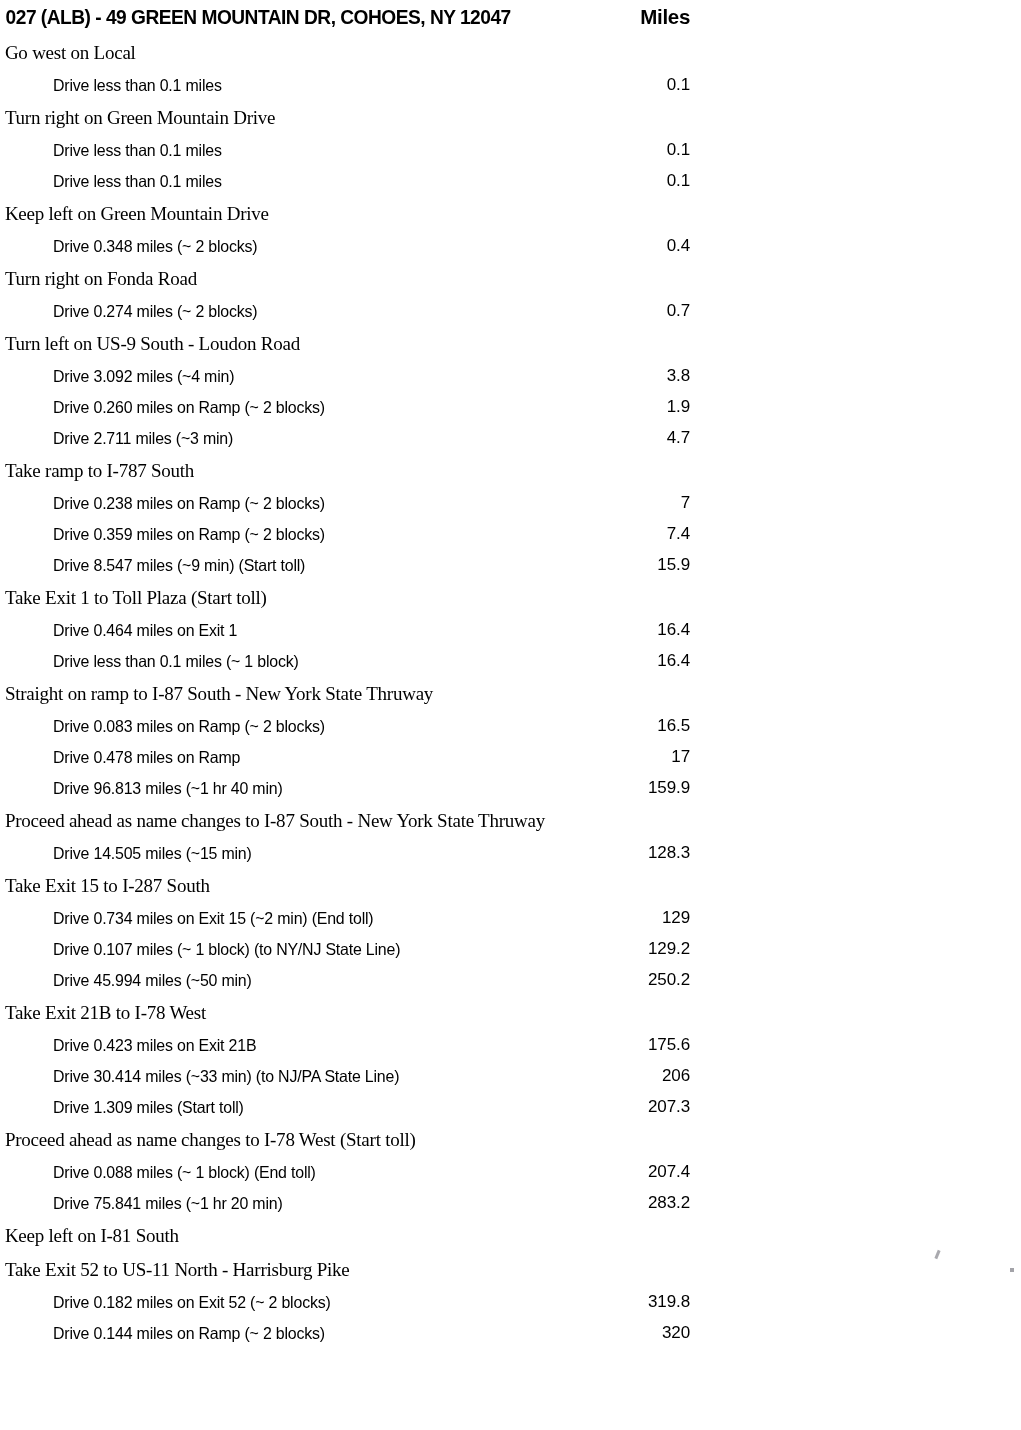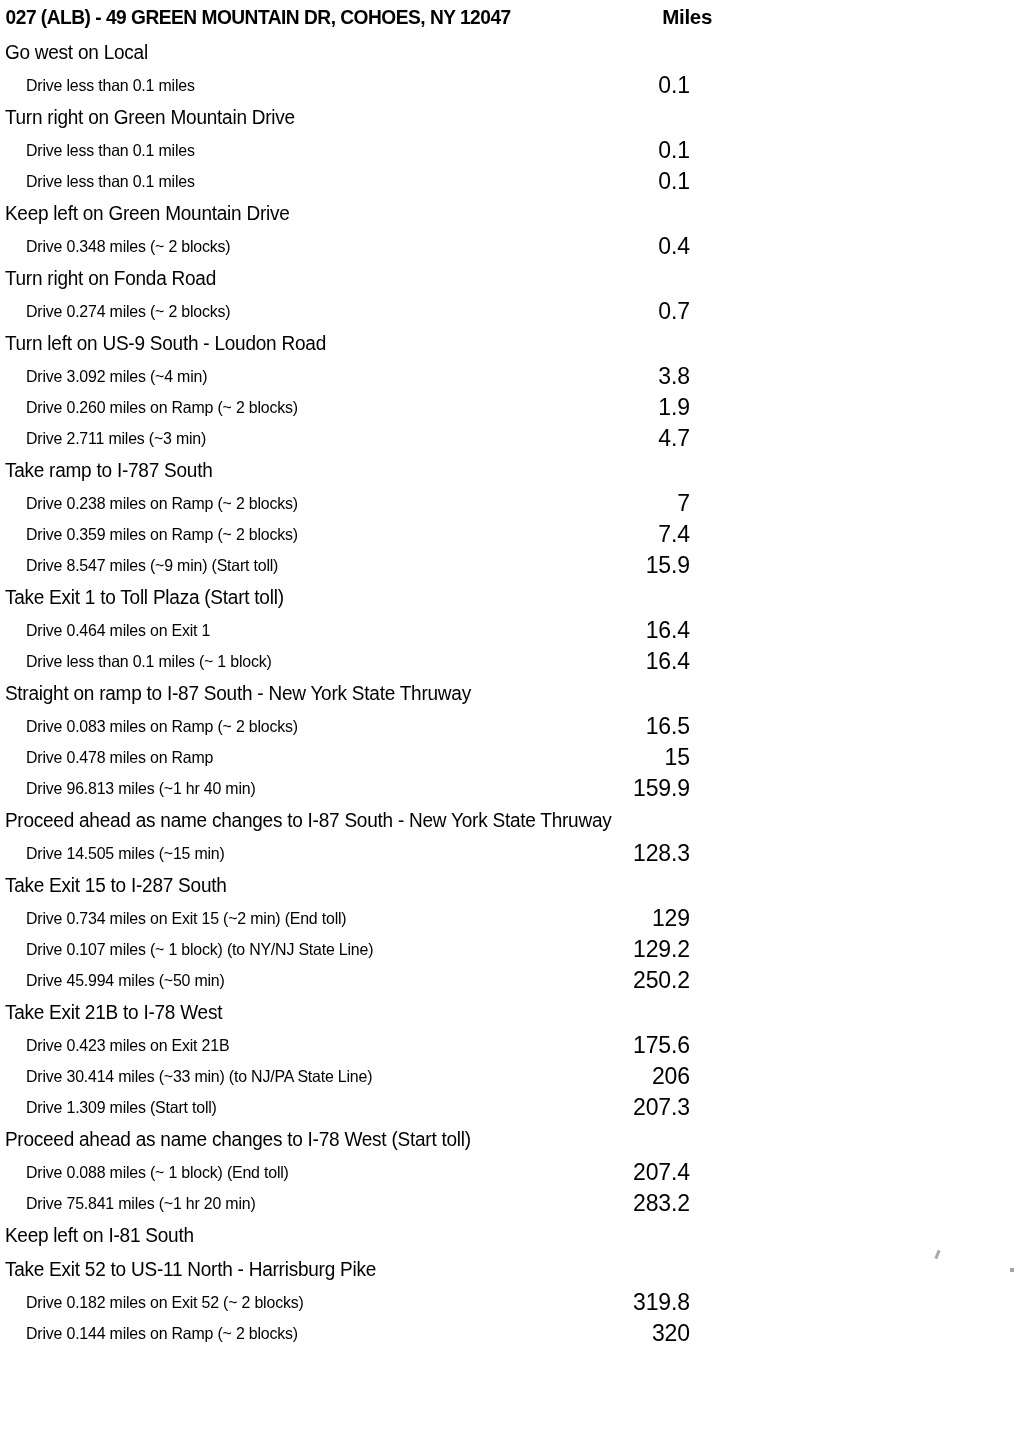--- a/index.html
+++ b/index.html
@@ -61,53 +61,55 @@
     transform: scaleX(0.935);
     transform-origin: left center;
   }
   .addr-row .miles {
     font-size: 20.5px;
     font-weight: bold;
     letter-spacing: -0.3px;
     line-height: 34px;
   }
   #header-row .miles {
-    right: 106px;
+    right: 128px;
     margin-left: 20px;
   }
 
   
   .instr-row {
     height: 34px;
     line-height: 33px;
+    font-family: Liberation Serif, serif;
   }
   .instr-row .label {
     padding-left: 5px;
     font-size: 19.5px;
     font-weight: normal;
     letter-spacing: -0.25px;
     transform: scaleX(0.975);
     transform-origin: left center;
   }
 
   
   .drive-row {
     height: 31px;
     line-height: 30px;
+    padding-left: 27px;
   }
   .drive-row .label {
     padding-left: 27px;
     font-size: 16.5px;
     font-weight: normal;
     letter-spacing: -0.2px;
     transform: scaleX(0.965);
     transform-origin: left center;
   }
   .drive-row .miles {
-    font-size: 23px;
+    font-size: 17px;
     line-height: 30px;
     letter-spacing: -0.1px;
   }
 
   
   .speck {
     position: absolute;
     background: #b9b9bd;
     pointer-events: none;
   }
@@ -153,21 +155,21 @@
       <div class="row drive-row"><span class="label">Drive 2.711 miles (~3 min)</span><span class="miles">4.7</span></div>
       <div class="row instr-row"><span class="label">Take ramp to I-787 South</span></div>
       <div class="row drive-row"><span class="label">Drive 0.238 miles on Ramp (~ 2 blocks)</span><span class="miles">7</span></div>
       <div class="row drive-row"><span class="label">Drive 0.359 miles on Ramp (~ 2 blocks)</span><span class="miles">7.4</span></div>
       <div class="row drive-row"><span class="label">Drive 8.547 miles (~9 min) (Start toll)</span><span class="miles">15.9</span></div>
       <div class="row instr-row"><span class="label">Take Exit 1 to Toll Plaza (Start toll)</span></div>
       <div class="row drive-row"><span class="label">Drive 0.464 miles on Exit 1</span><span class="miles">16.4</span></div>
       <div class="row drive-row"><span class="label">Drive less than 0.1 miles (~ 1 block)</span><span class="miles">16.4</span></div>
       <div class="row instr-row"><span class="label">Straight on ramp to I-87 South - New York State Thruway</span></div>
       <div class="row drive-row"><span class="label">Drive 0.083 miles on Ramp (~ 2 blocks)</span><span class="miles">16.5</span></div>
-      <div class="row drive-row"><span class="label">Drive 0.478 miles on Ramp</span><span class="miles">15</span></div>
+      <div class="row drive-row"><span class="label">Drive 0.478 miles on Ramp</span><span class="miles">17</span></div>
       <div class="row drive-row"><span class="label">Drive 96.813 miles (~1 hr 40 min)</span><span class="miles">159.9</span></div>
       <div class="row instr-row"><span class="label">Proceed ahead as name changes to I-87 South - New York State Thruway</span></div>
       <div class="row drive-row"><span class="label">Drive 14.505 miles (~15 min)</span><span class="miles">128.3</span></div>
       <div class="row instr-row"><span class="label">Take Exit 15 to I-287 South</span></div>
       <div class="row drive-row"><span class="label">Drive 0.734 miles on Exit 15 (~2 min) (End toll)</span><span class="miles">129</span></div>
       <div class="row drive-row"><span class="label">Drive 0.107 miles (~ 1 block) (to NY/NJ State Line)</span><span class="miles">129.2</span></div>
       <div class="row drive-row"><span class="label">Drive 45.994 miles (~50 min)</span><span class="miles">250.2</span></div>
       <div class="row instr-row"><span class="label">Take Exit 21B to I-78 West</span></div>
       <div class="row drive-row"><span class="label">Drive 0.423 miles on Exit 21B</span><span class="miles">175.6</span></div>
       <div class="row drive-row"><span class="label">Drive 30.414 miles (~33 min) (to NJ/PA State Line)</span><span class="miles">206</span></div>

